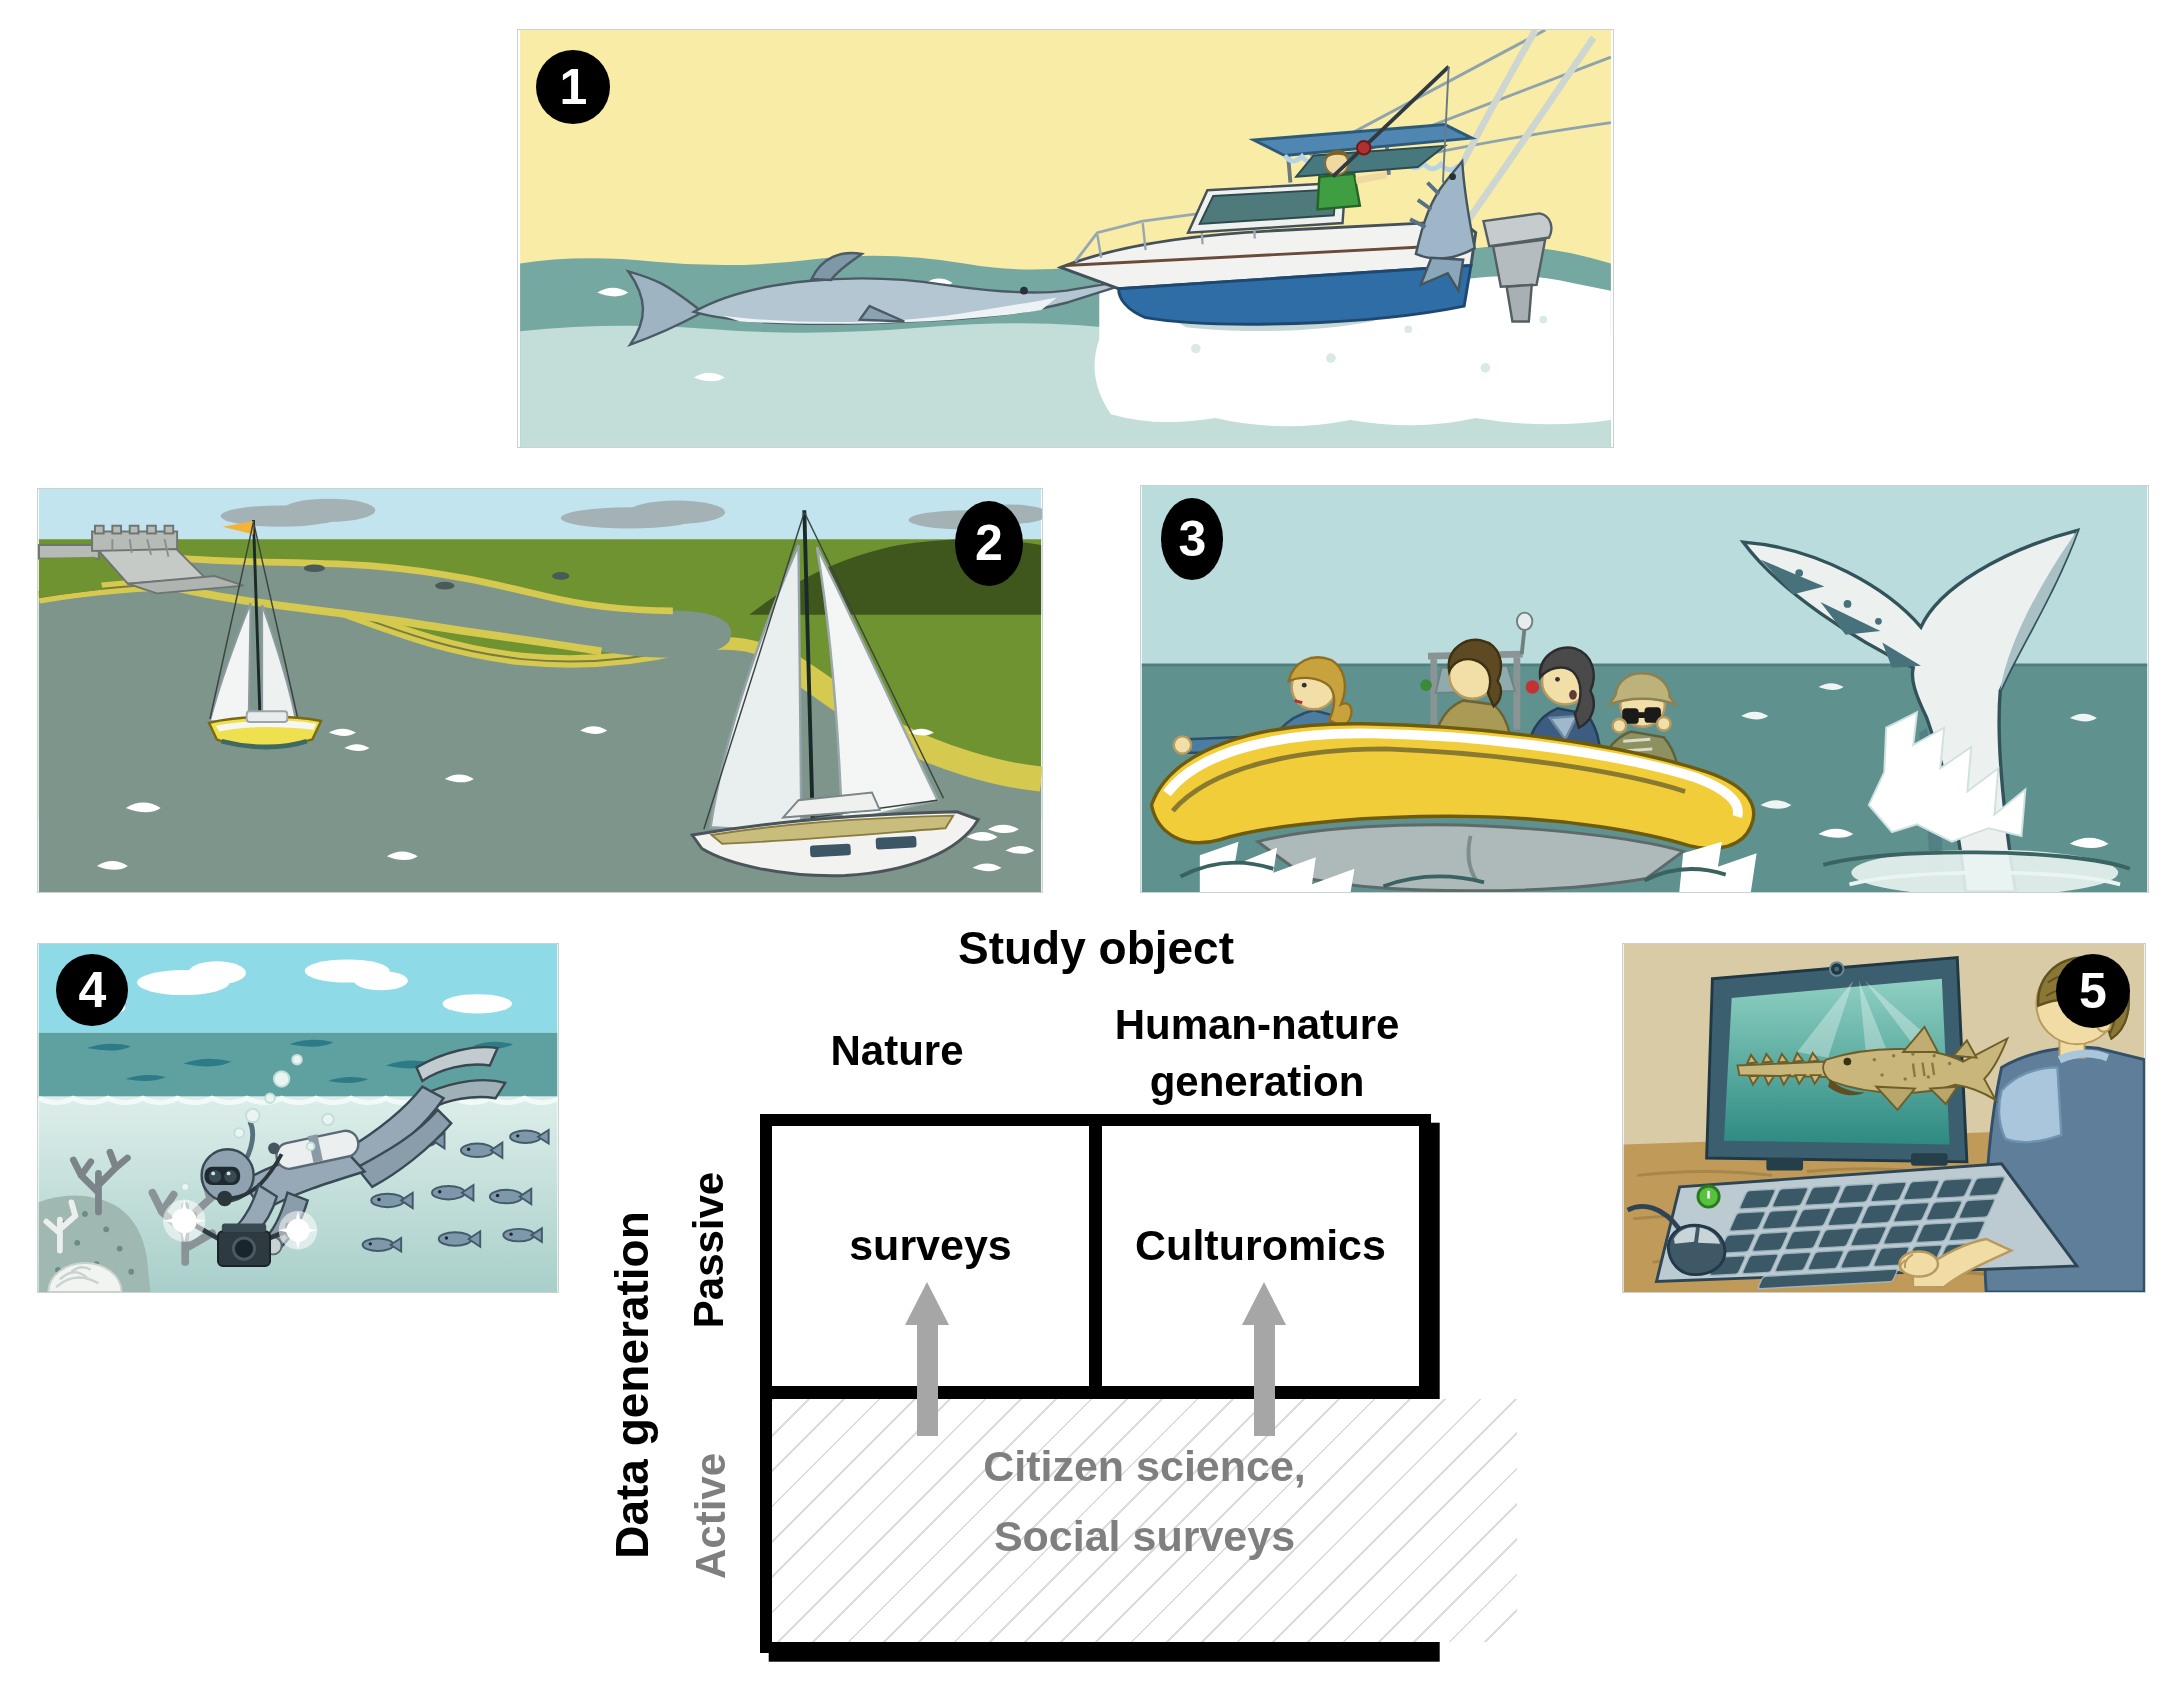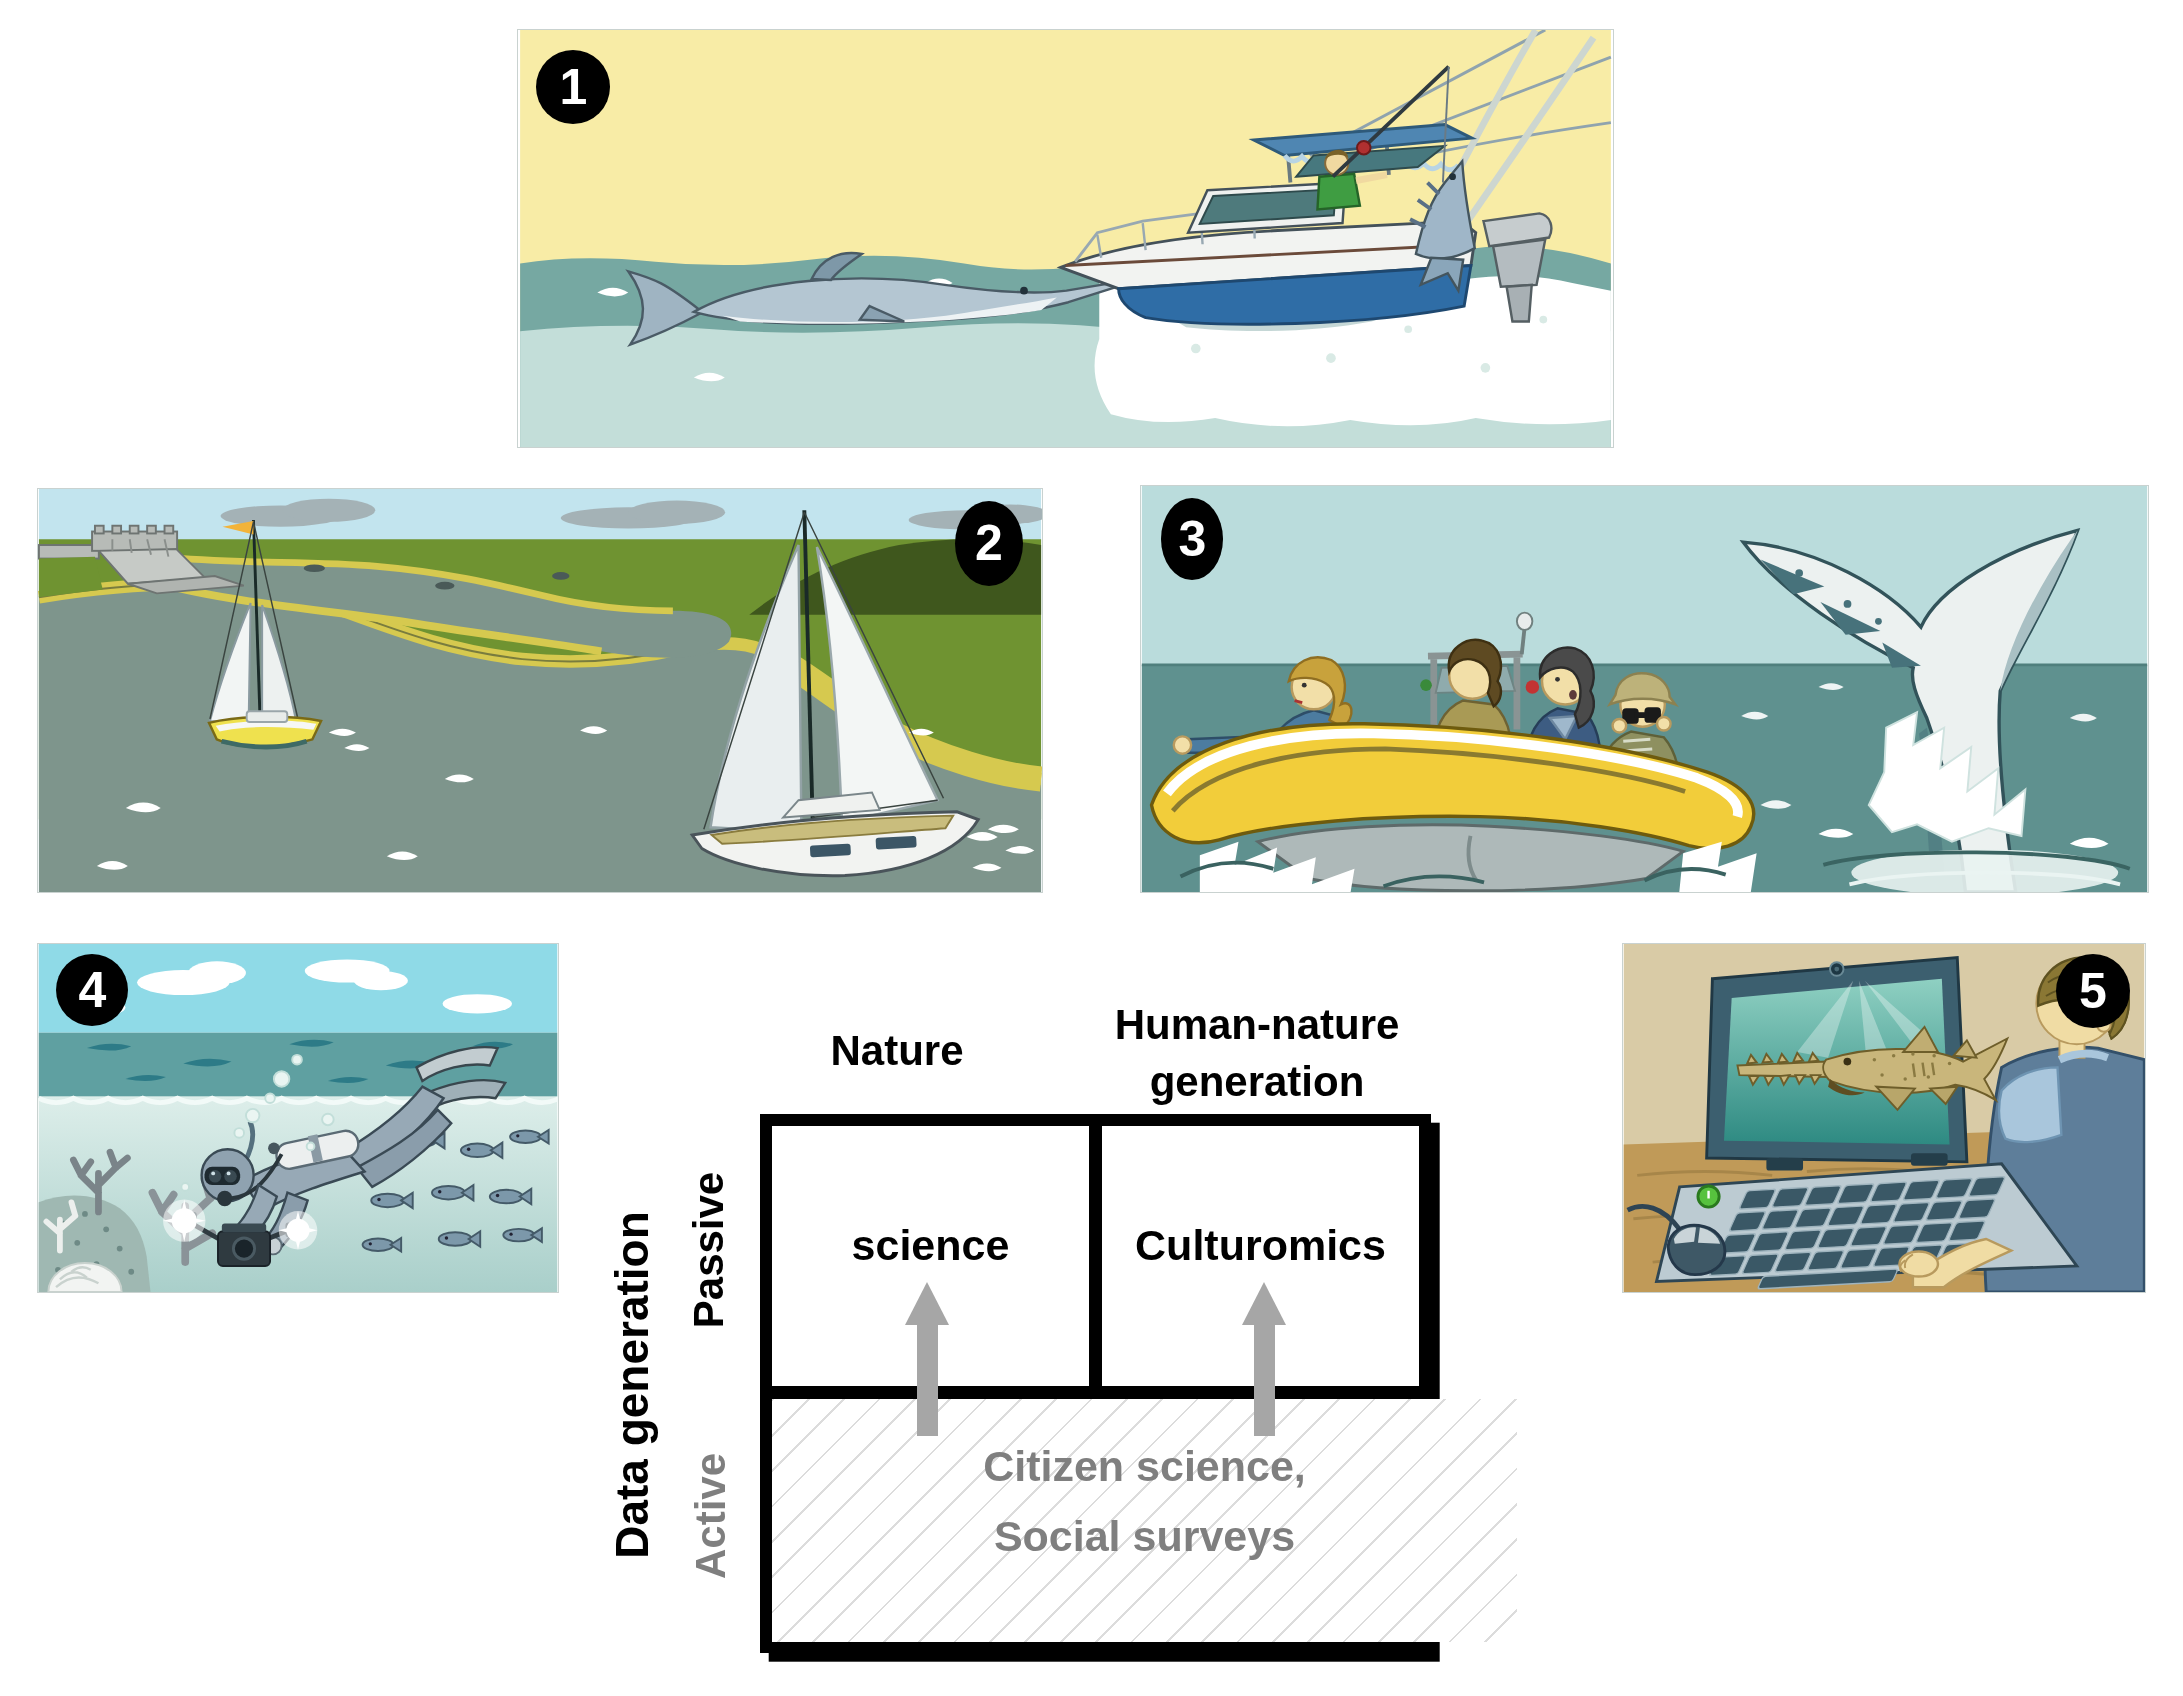--- a/index.html
+++ b/index.html
@@ -617,34 +617,35 @@
         <path d="M300,344 C330,322 354,310 376,306 L402,318 C380,328 352,340 332,356 L300,356 Z" fill="#f0dca4" stroke="#b89a5e" stroke-width="2.5"></path>
         <ellipse cx="306" cy="332" rx="20" ry="13" fill="#f0dca4" stroke="#b89a5e" stroke-width="2.5"></ellipse>
         <path d="M292,328 q-8,6 -4,12 M300,322 q-10,6 -8,14" stroke="#b89a5e" stroke-width="2" fill="none"></path>
       </g>
     </svg>
     <div class="badge" style="left:433px;top:9.7px;width:74px;height:74px;">
       <span>5</span>
     </div>
   </figure>
 
+  <div class="flabel" id="study-title">Study object</div>
   <div class="flabel" id="col-nature">Nature</div>
   <div class="flabel" id="col-human">Human-nature generation</div>
   <div class="flabel rot" id="row-axis">Data generation</div>
   <div class="flabel rot" id="row-passive">Passive</div>
   <div class="flabel rot" id="row-active">Active</div>
 
   <div class="matrix-box">
     <div class="cell-active">
       <div class="active-line l1">Citizen science,</div>
       <div class="active-line l2">Social surveys</div>
     </div>
     <div class="vdivider"></div>
     <div class="hdivider"></div>
-    <div class="cell-label left">science</div>
+    <div class="cell-label left">surveys</div>
     <div class="cell-label right">Culturomics</div>
     <div class="arrow a-left">
         <div class="head"></div>
         <div class="stem"></div>
       </div>
     <div class="arrow a-right">
         <div class="head"></div>
         <div class="stem"></div>
       </div>
   </div>

